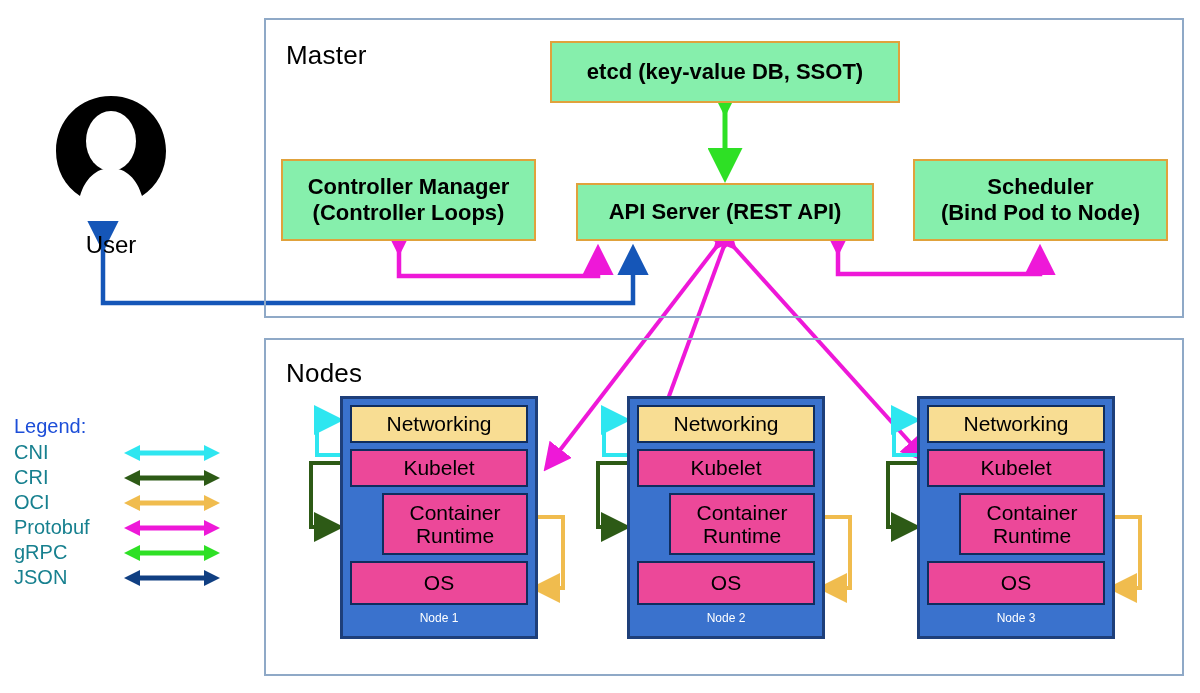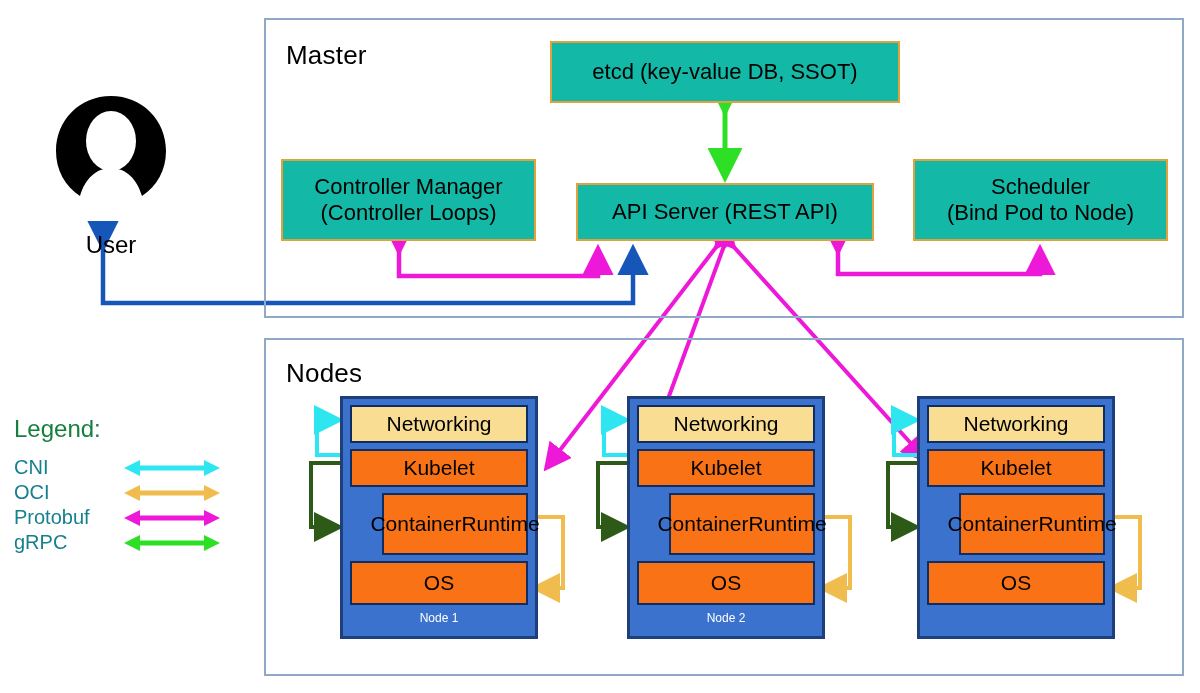--- a/index.html
+++ b/index.html
@@ -15,23 +15,23 @@
   
   .panel{position:absolute;border:2px solid #8fa9c7;background:transparent;box-sizing:border-box;}
   #master-panel{left:264px;top:18px;width:920px;height:300px;}
   #nodes-panel{left:264px;top:338px;width:920px;height:338px;}
   .panel-title{position:absolute;font-size:26px;color:#000;letter-spacing:0.2px;white-space:nowrap;}
   #master-title{left:286px;top:40px;}
   #nodes-title{left:286px;top:358px;}
 
   
   .mbox{
-    position:absolute;border:2px solid #e0a23c;background:#14b8a6;box-sizing:border-box;
+    position:absolute;border:2px solid #e0a23c;background:#86efac;box-sizing:border-box;
     display:flex;flex-direction:column;align-items:center;justify-content:center;
-    font-size:22px;line-height:1.18;color:#000;text-align:center;
+    font-size:22px;line-height:1.18;color:#000;text-align:center;font-weight:bold;
   }
   #etcd-box{left:550px;top:41px;width:350px;height:62px;}
   #controller-box{left:281px;top:159px;width:255px;height:82px;}
   #apiserver-box{left:576px;top:183px;width:298px;height:58px;}
   #scheduler-box{left:913px;top:159px;width:255px;height:82px;}
   .mbox .line{display:block;}
 
   
   #user-icon{position:absolute;left:49px;top:96px;width:124px;height:112px;}
   #user-label{position:absolute;left:49px;top:207px;width:124px;text-align:center;font-size:24px;margin-top:24px;}
@@ -39,38 +39,38 @@
   
   .node-card{
     position:absolute;width:198px;height:243px;
     background:#3a72cd;border:3px solid #1e3f7a;box-sizing:border-box;
     padding:6px 7px 2px 7px;
   }
   #node-1{left:340px;top:396px;}
   #node-2{left:627px;top:396px;}
   #node-3{left:917px;top:396px;}
   .layer{
-    background:#f97316;border:2px solid #0f2d5e;box-sizing:border-box;
+    background:#ec4899;border:2px solid #0f2d5e;box-sizing:border-box;
     display:flex;align-items:center;justify-content:center;
     font-size:21px;line-height:1.1;text-align:center;color:#000;
     margin-bottom:6px;
   }
   .layer.networking{background:#f8dd93;height:38px;}
   .layer.kubelet{height:38px;}
-  .layer.runtime{height:62px;flex-direction:row;margin-left:32px;}
+  .layer.runtime{height:62px;flex-direction:column;margin-left:32px;}
   .layer.os{height:44px;}
   .node-footer{
     position:absolute;left:0;right:0;bottom:0;height:36px;
     display:flex;align-items:center;justify-content:center;
     color:#ffffff;font-size:12px;
   }
 
   
   #legend{position:absolute;left:14px;top:415px;width:215px;}
-  #legend-title{font-size:24px;color:#15803d;margin-bottom:12px;}
+  #legend-title{font-size:20px;color:#1d4ed8;margin-bottom:2px;}
   .legend-row{display:flex;align-items:center;height:25px;}
   .legend-label{
     width:110px;font-size:20px;color:#17808f;
     white-space:nowrap;
   }
   .legend-arrow{flex:0 0 auto;}
 </style>
 </head>
 <body>
 
@@ -229,34 +229,43 @@
     <div class="layer kubelet">
       <span>Kubelet</span>
     </div>
     <div class="layer runtime">
       <span>Container</span>
       <span>Runtime</span>
     </div>
     <div class="layer os">
       <span>OS</span>
     </div>
+    <div class="node-footer">Node 3</div>
   </div>
 
   <div id="legend">
     <div id="legend-title">Legend:</div>
 
     <div class="legend-row">
       <span class="legend-label">CNI</span>
       <svg class="legend-arrow" width="96" height="22" viewBox="0 0 96 22">
         <path d="M14,11 L82,11" stroke="#2ee6f0" stroke-width="5" fill="none"></path>
         <path d="M0,11 L16,3 L16,19 Z" fill="#2ee6f0"></path>
         <path d="M96,11 L80,3 L80,19 Z" fill="#2ee6f0"></path>
       </svg>
     </div>
 
+    <div class="legend-row">
+      <span class="legend-label">CRI</span>
+      <svg class="legend-arrow" width="96" height="22" viewBox="0 0 96 22">
+        <path d="M14,11 L82,11" stroke="#2d5a16" stroke-width="5" fill="none"></path>
+        <path d="M0,11 L16,3 L16,19 Z" fill="#2d5a16"></path>
+        <path d="M96,11 L80,3 L80,19 Z" fill="#2d5a16"></path>
+      </svg>
+    </div>
 
     <div class="legend-row">
       <span class="legend-label">OCI</span>
       <svg class="legend-arrow" width="96" height="22" viewBox="0 0 96 22">
         <path d="M14,11 L82,11" stroke="#f0bc4e" stroke-width="5" fill="none"></path>
         <path d="M0,11 L16,3 L16,19 Z" fill="#f0bc4e"></path>
         <path d="M96,11 L80,3 L80,19 Z" fill="#f0bc4e"></path>
       </svg>
     </div>
 
@@ -271,15 +280,23 @@
 
     <div class="legend-row">
       <span class="legend-label">gRPC</span>
       <svg class="legend-arrow" width="96" height="22" viewBox="0 0 96 22">
         <path d="M14,11 L82,11" stroke="#2ee025" stroke-width="5" fill="none"></path>
         <path d="M0,11 L16,3 L16,19 Z" fill="#2ee025"></path>
         <path d="M96,11 L80,3 L80,19 Z" fill="#2ee025"></path>
       </svg>
     </div>
 
+    <div class="legend-row">
+      <span class="legend-label">JSON</span>
+      <svg class="legend-arrow" width="96" height="22" viewBox="0 0 96 22">
+        <path d="M14,11 L82,11" stroke="#103f82" stroke-width="5" fill="none"></path>
+        <path d="M0,11 L16,3 L16,19 Z" fill="#103f82"></path>
+        <path d="M96,11 L80,3 L80,19 Z" fill="#103f82"></path>
+      </svg>
+    </div>
   </div>
 
 </div>
 
 </body></html>

